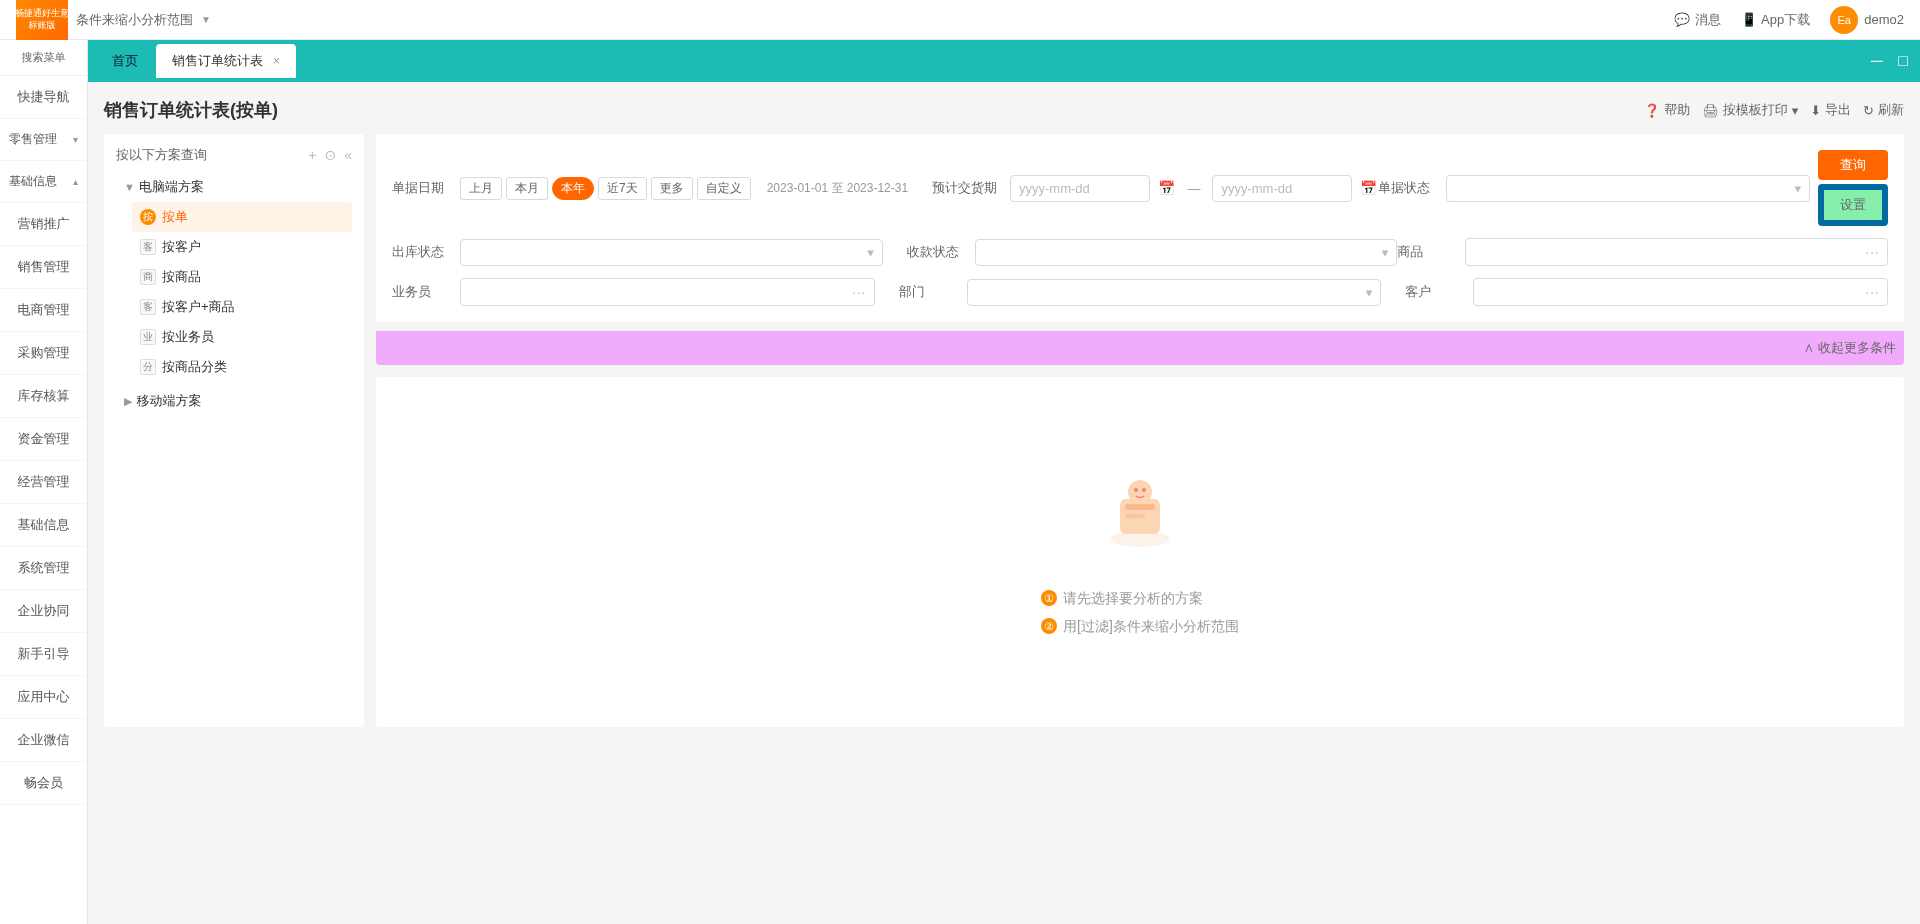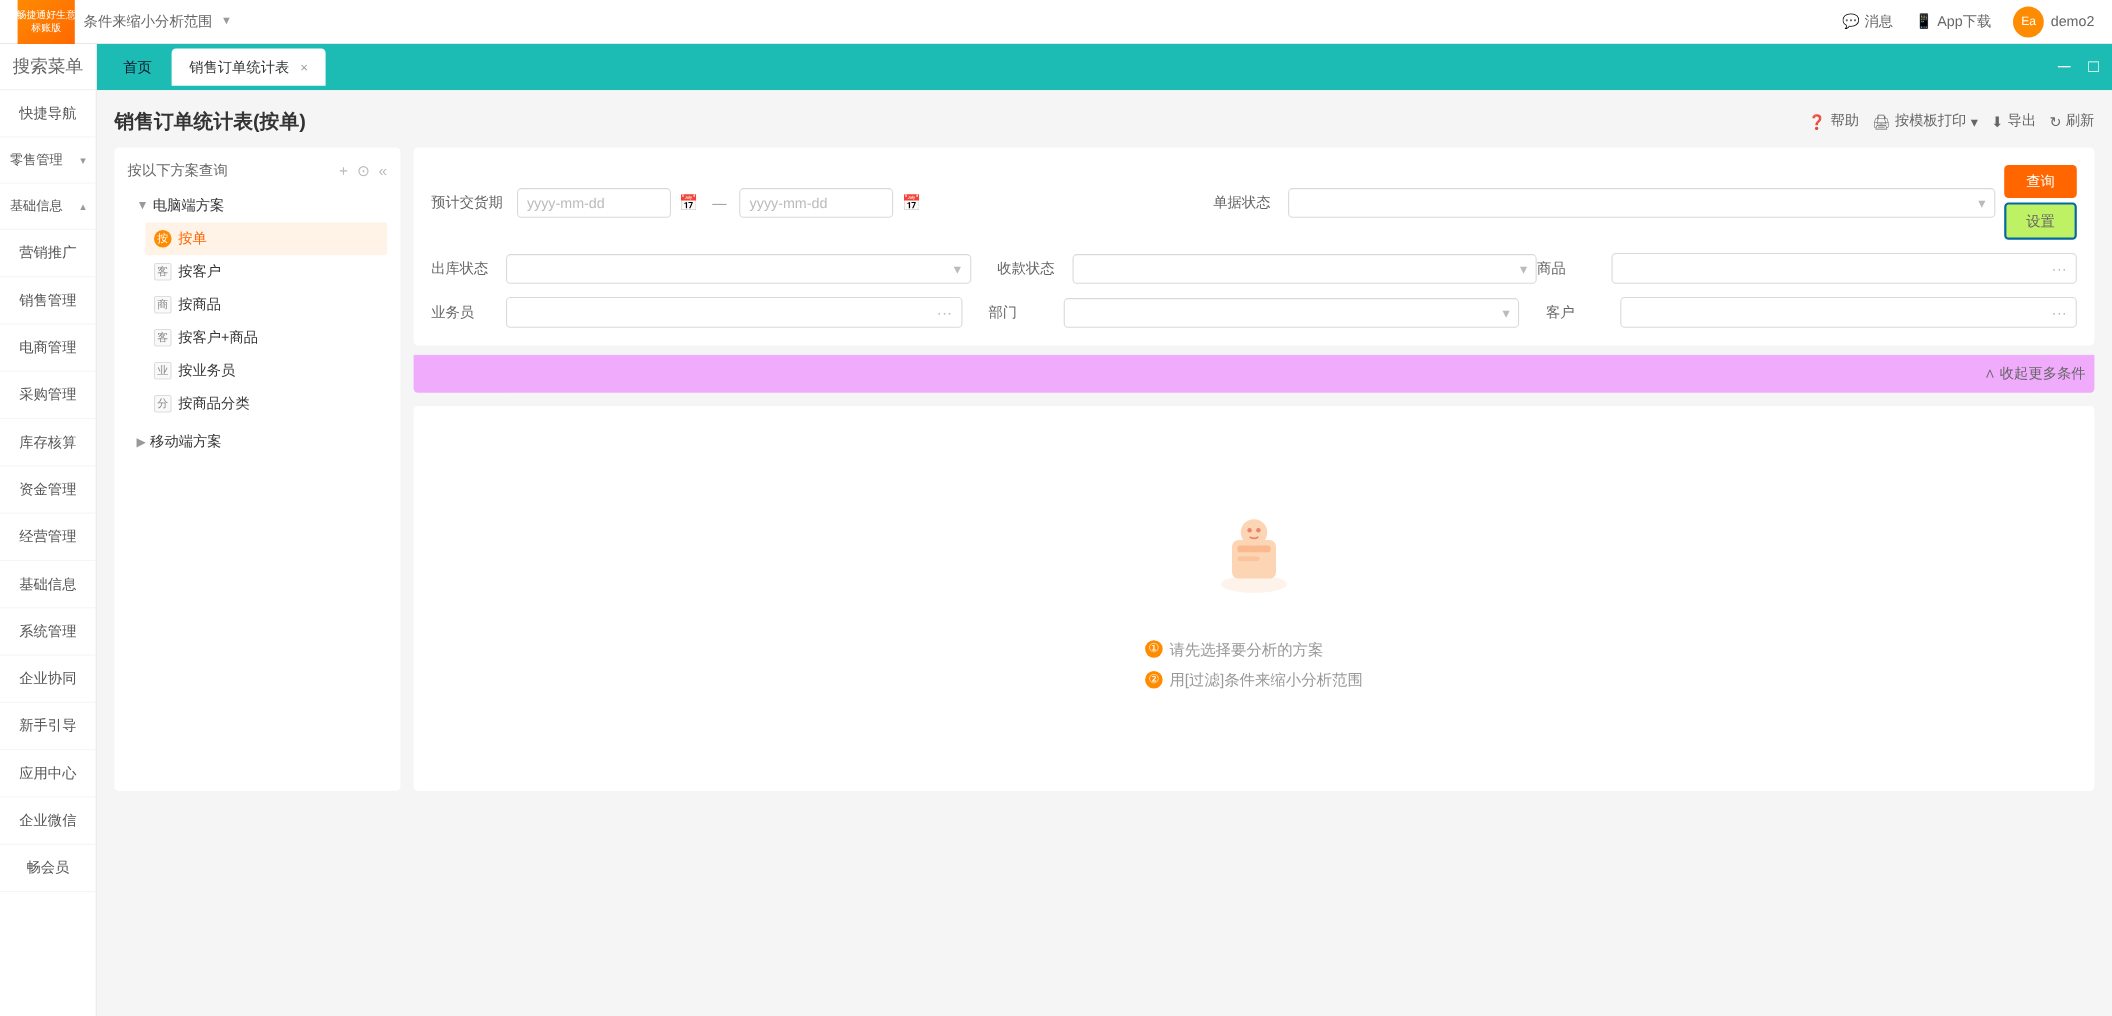--- a/index.html
+++ b/index.html
@@ -15,21 +15,21 @@
     .top-bar-right { display: flex; align-items: center; gap: 20px; }
     .top-bar-action { display: flex; align-items: center; gap: 4px; color: #666; cursor: pointer; font-size: 13px; }
     .user-avatar { width: 28px; height: 28px; border-radius: 50%; background: #ff8c00; display: flex; align-items: center; justify-content: center; color: #fff; font-size: 11px; }
 
     
     .main-layout { display: flex; flex: 1; overflow: hidden; }
 
     
     .sidebar { width: 88px; background: #fff; border-right: 1px solid #e8e8e8; display: flex; flex-direction: column; overflow-y: auto; flex-shrink: 0; }
     .sidebar-search { padding: 10px 8px; border-bottom: 1px solid #f0f0f0; }
-    .sidebar-search-label { font-size: 16px; color: #666; text-align: center; display: block; cursor: pointer; }
+    .sidebar-search-label { font-size: 11px; color: #666; text-align: center; display: block; cursor: pointer; }
     .sidebar-item { padding: 12px 4px; text-align: center; cursor: pointer; color: #555; font-size: 13px; border-bottom: 1px solid #f5f5f5; }
     .sidebar-item.has-arrow { display: flex; align-items: center; justify-content: center; gap: 16px; }
     .sidebar-item .arrow { font-size: 10px; color: #999; }
     .sidebar-nav-label { font-size: 12px; }
 
     
     .tab-bar { height: 42px; background: #1cbbb4; display: flex; align-items: center; padding: 0 8px; gap: 2px; flex-shrink: 0; }
     .tab { padding: 0 16px; height: 34px; display: flex; align-items: center; gap: 6px; border-radius: 4px 4px 0 0; cursor: pointer; font-size: 13px; }
     .tab.home { background: transparent; color: #0f172a; }
     .tab.active { background: #fff; color: #333; }
@@ -39,21 +39,21 @@
 
     
     .content-area { flex: 1; background: #f5f5f5; overflow: auto; padding: 16px; }
 
     
     .page-header { display: flex; align-items: center; justify-content: space-between; margin-bottom: 12px; }
     .page-title { font-size: 18px; font-weight: bold; color: #333; }
     .page-actions { display: flex; align-items: center; gap: 12px; }
     .page-action-btn { display: flex; align-items: center; gap: 4px; color: #666; font-size: 13px; cursor: pointer; }
     .btn-primary { background: #ff6600; color: #fff; border: none; padding: 6px 20px; border-radius: 4px; cursor: pointer; font-size: 13px; }
-    .btn-default { background: #bef264; color: #666; border: 2px solid #0369a1; padding: 6px 16px; border-radius: 4px; cursor: pointer; font-size: 13px; }
+    .btn-default { background: #86efac; color: #666; border: 6px solid #0369a1; padding: 6px 16px; border-radius: 4px; cursor: pointer; font-size: 13px; }
 
     
     .filter-panel { background: #fff; border-radius: 4px; padding: 16px; margin-bottom: 8px; }
     .filter-row { display: flex; align-items: center; margin-bottom: 12px; gap: 0; }
     .filter-row:last-child { margin-bottom: 0; }
     .filter-group { display: flex; align-items: center; flex: 1; gap: 8px; }
     .filter-label { font-size: 13px; color: #666; white-space: nowrap; min-width: 60px; }
     .date-quick-btns { display: flex; align-items: center; gap: 4px; }
     .date-quick-btn { padding: 2px 8px; border: 1px solid #d9d9d9; border-radius: 3px; cursor: pointer; font-size: 12px; color: #666; background: #fff; }
     .date-quick-btn.active { background: #ff6600; color: #fff; border-color: #ff6600; border-radius: 12px; }
@@ -273,20 +273,32 @@
               <span class="tree-parent">移动端方案</span>
             </div>
           </div>
         </div>
 
         <div class="right-content">
 
           <div class="filter-panel">
 
             <div class="filter-row">
+              <div class="filter-group" style="flex:none;min-width:540px;">
+                <span class="filter-label">单据日期</span>
+                <div class="date-quick-btns">
+                  <button class="date-quick-btn">上月</button>
+                  <button class="date-quick-btn">本月</button>
+                  <button class="date-quick-btn active">本年</button>
+                  <button class="date-quick-btn">近7天</button>
+                  <button class="date-quick-btn">更多</button>
+                  <button class="date-quick-btn">自定义</button>
+                </div>
+                <span style="font-size:12px;color:#999;margin-left:8px;">2023-01-01 至 2023-12-31</span>
+              </div>
               <div class="filter-group" style="flex:1;">
                 <span class="filter-label" style="min-width:70px;">预计交货期</span>
                 <input class="filter-input" style="max-width: 140px;" type="text" placeholder="yyyy-mm-dd">
                 <span class="calendar-icon">📅</span>
                 <span style="color:#999;padding:0 4px;">—</span>
                 <input class="filter-input" style="max-width: 140px;" type="text" placeholder="yyyy-mm-dd">
                 <span class="calendar-icon">📅</span>
               </div>
               <div class="filter-group" style="flex:1;">
                 <span class="filter-label">单据状态</span>

